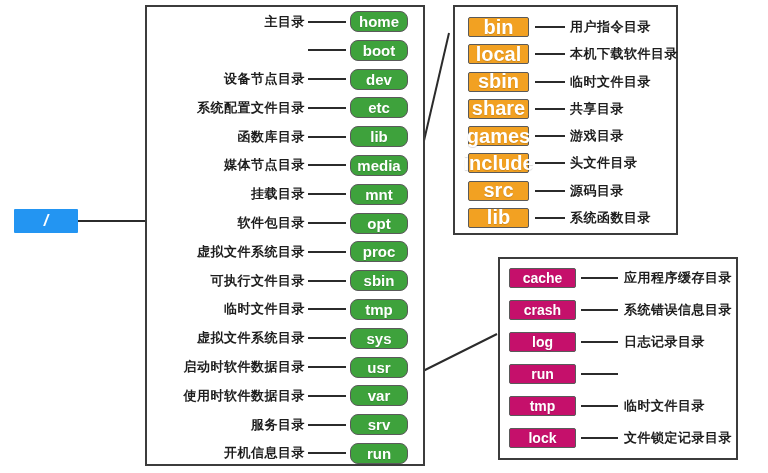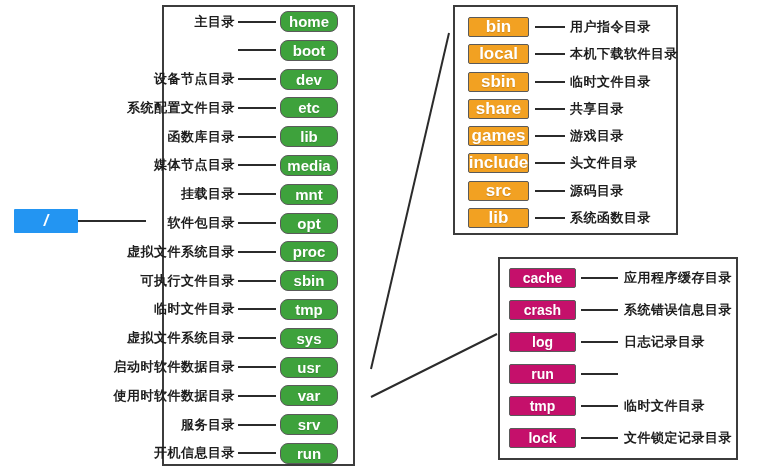--- a/index.html
+++ b/index.html
@@ -4,21 +4,21 @@
 <style>
   html,body{margin:0;padding:0;background:#fff;}
   #stage{
     position:relative;width:768px;height:473px;background:#ffffff;overflow:hidden;
     font-family:"Liberation Sans","DejaVu Sans",sans-serif;
   }
   .panel{
     position:absolute;background:#fff;border:2px solid #3c3c3c;
     box-sizing:border-box;display:flex;flex-direction:column;justify-content:space-between;
   }
-  #main-panel{left:162px;top:5px;width:193px;height:461px;padding:4px 0 0 0;}
+  #main-panel{left:145px;top:5px;width:280px;height:461px;padding:4px 0 0 0;}
   #usr-panel{left:453px;top:5px;width:225px;height:230px;padding:10px 0 5px 0;}
   #var-panel{left:498px;top:257px;width:240px;height:203px;padding:9px 0 10px 0;}
   .row{display:flex;align-items:center;}
   #main-panel .row{justify-content:flex-end;padding-right:15px;height:21px;}
   #usr-panel .row,#var-panel .row{justify-content:flex-start;height:20px;}
   #usr-panel .row{padding-left:13px;}
   #var-panel .row{padding-left:9px;}
   .lbl{
     font-size:13px;font-weight:700;color:#1d1d1d;white-space:nowrap;letter-spacing:0.5px;
   }
@@ -26,21 +26,21 @@
   #main-panel .conn{width:38px;margin:0 4px 0 3px;}
   #usr-panel .conn{width:30px;margin:0 5px 0 6px;}
   #var-panel .conn{width:37px;margin:0 6px 0 5px;}
   .node{
     flex:none;display:flex;align-items:center;justify-content:center;
     color:#fff;font-weight:700;box-sizing:border-box;
     border:1px solid #5a5a5a;border-radius:2px;
     background:var(--accent);text-shadow:0 1px 1px rgba(0,0,0,0.15);
   }
   #main-panel .node{width:58px;height:21px;font-size:15px;border-radius:8px;}
-  #usr-panel .node{width:61px;height:20px;font-size:17px;}
+  #usr-panel .node{width:61px;height:20px;font-size:20px;}
   #var-panel .node{width:67px;height:20px;font-size:14px;}
   #root-node{
     position:absolute;left:14px;top:209px;width:64px;height:24px;
     display:flex;align-items:center;justify-content:center;
     background:var(--accent);color:#fff;font-style:italic;font-weight:700;font-size:16px;
     border-radius:1px;
   }
   #wires{position:absolute;left:0;top:0;width:768px;height:473px;pointer-events:none;}
 </style>
 </head>

